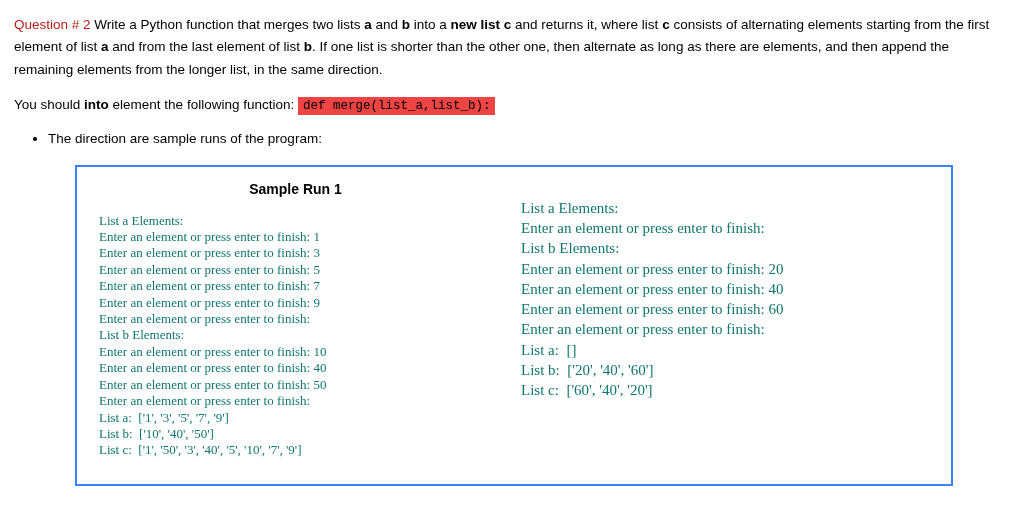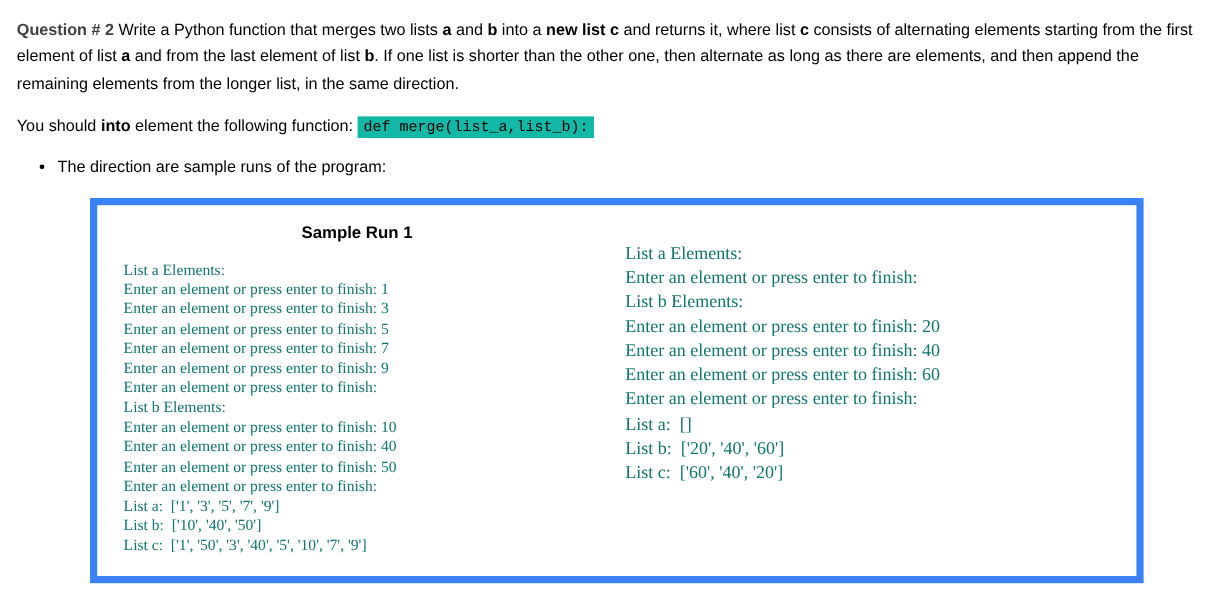--- a/index.html
+++ b/index.html
@@ -12,51 +12,51 @@
     overflow: hidden;
   }
   .content { padding: 14px 10px 0 14px; }
 
   p.intro {
     margin: 0;
     width: 992px;
     font-size: 13.5px;
     line-height: 22.4px;
   }
-  .q-num { color: #404040; font-weight: bold; }
+  .q-num { color: #b91c1c; font-weight: normal; }
   b { font-weight: bold; }
 
   p.provide {
     margin: 13px 0 0 0;
     font-size: 13.5px;
     line-height: 22.4px;
   }
   .code-chip {
     font-family: "Liberation Mono", monospace;
     font-size: 12.5px;
-    background: #14b8a6;
+    background: #ef4444;
     padding: 2px 5px 2px 5px;
     white-space: pre;
   }
 
   ul.bullets {
     margin: 12px 0 0 0;
     padding: 0 0 0 34px;
     list-style: disc;
   }
   ul.bullets li {
     font-size: 13.5px;
     line-height: 17px;
   }
 
   .sample-box {
     margin: 18px 0 0 61px;
     width: 878px;
     height: 321px;
-    border: 6px solid #3b82f6;
+    border: 2px solid #3b82f6;
     display: flex;
     background: #ffffff;
   }
   .run-col { flex: 1 1 50%; min-width: 0; }
   .run-title {
     text-align: center;
     font-weight: bold;
     font-size: 14px;
     line-height: 17px;
     margin-top: 14px;

